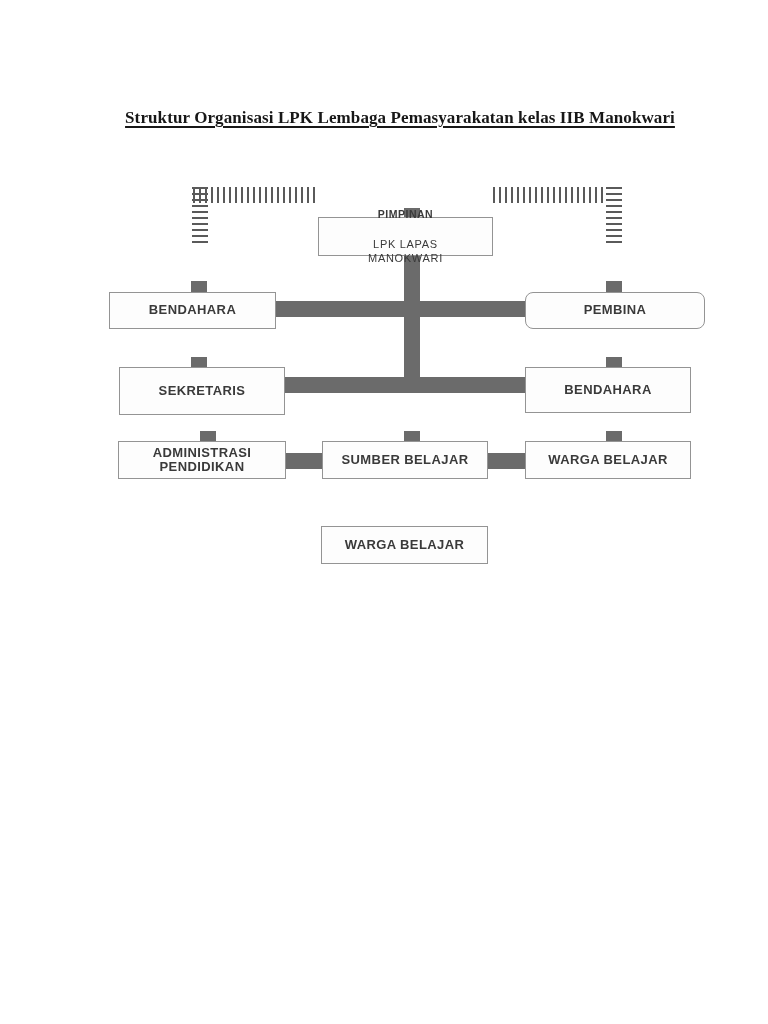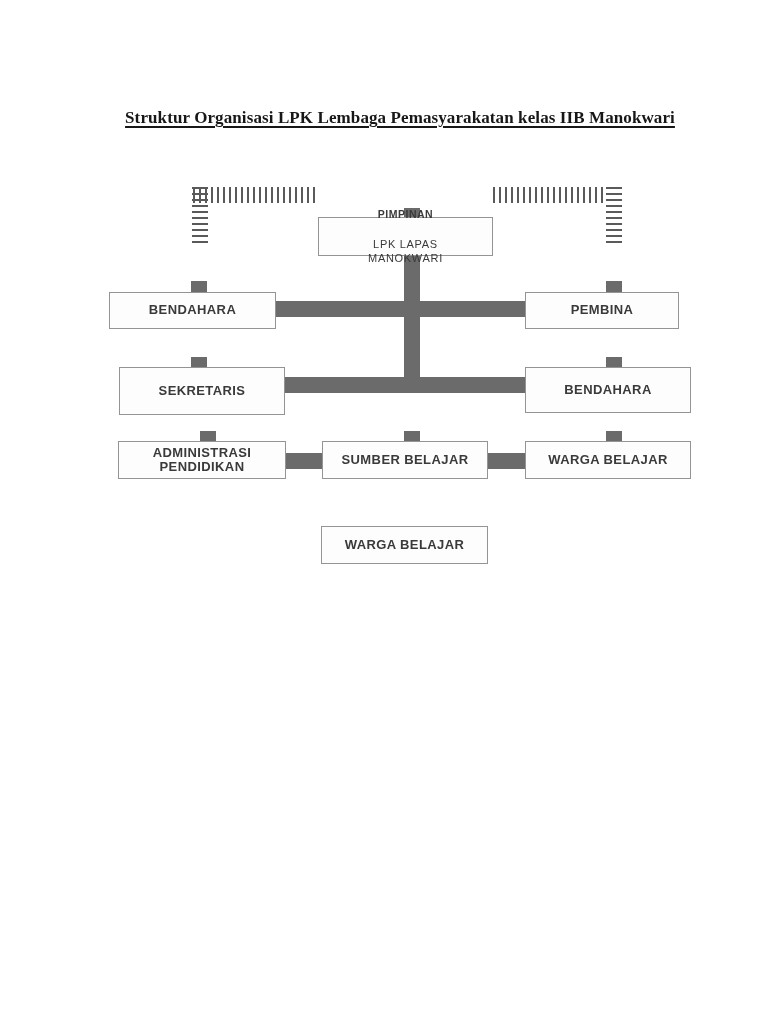--- a/index.html
+++ b/index.html
@@ -110,21 +110,21 @@
 
     <div class="node" style="left:302px; top:153px; width:175px; height:39px;">
       <div class="head">PIMPINAN</div>
       <div class="sub">LPK LAPAS MANOKWARI</div>
     </div>
 
     <div class="node" style="left:93px; top:228px; width:167px; height:37px;">
       <div>BENDAHARA</div>
     </div>
 
-    <div class="node" style="left:509px; top:228px; width:154px; height:37px;">
+    <div class="node" style="left:509px; top:228px; width:180px; height:37px;border-radius:8px;">
       <div>PEMBINA</div>
     </div>
 
     <div class="node" style="left:103px; top:303px; width:166px; height:48px;">
       <div>SEKRETARIS</div>
     </div>
 
     <div class="node" style="left:509px; top:303px; width:166px; height:46px;">
       <div>BENDAHARA</div>
     </div>

